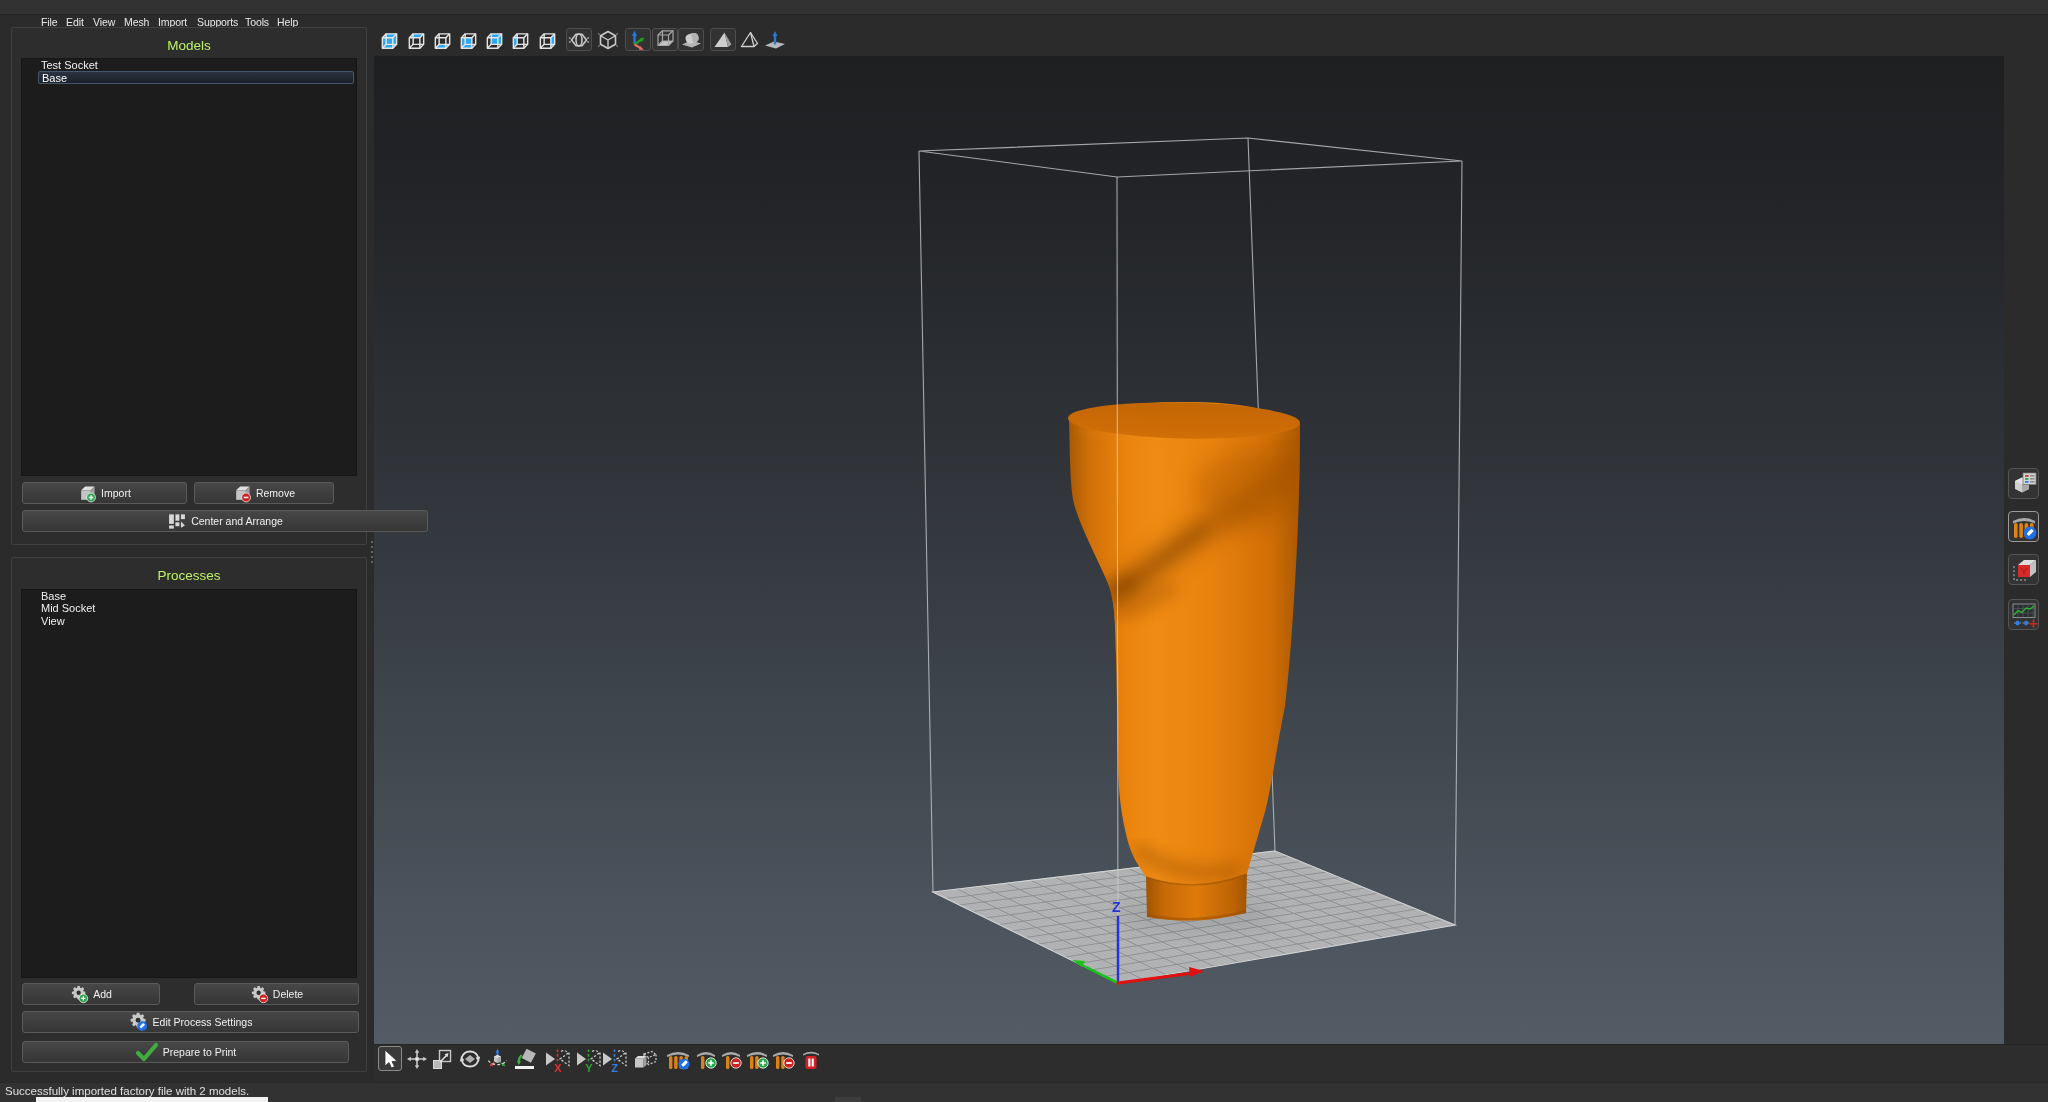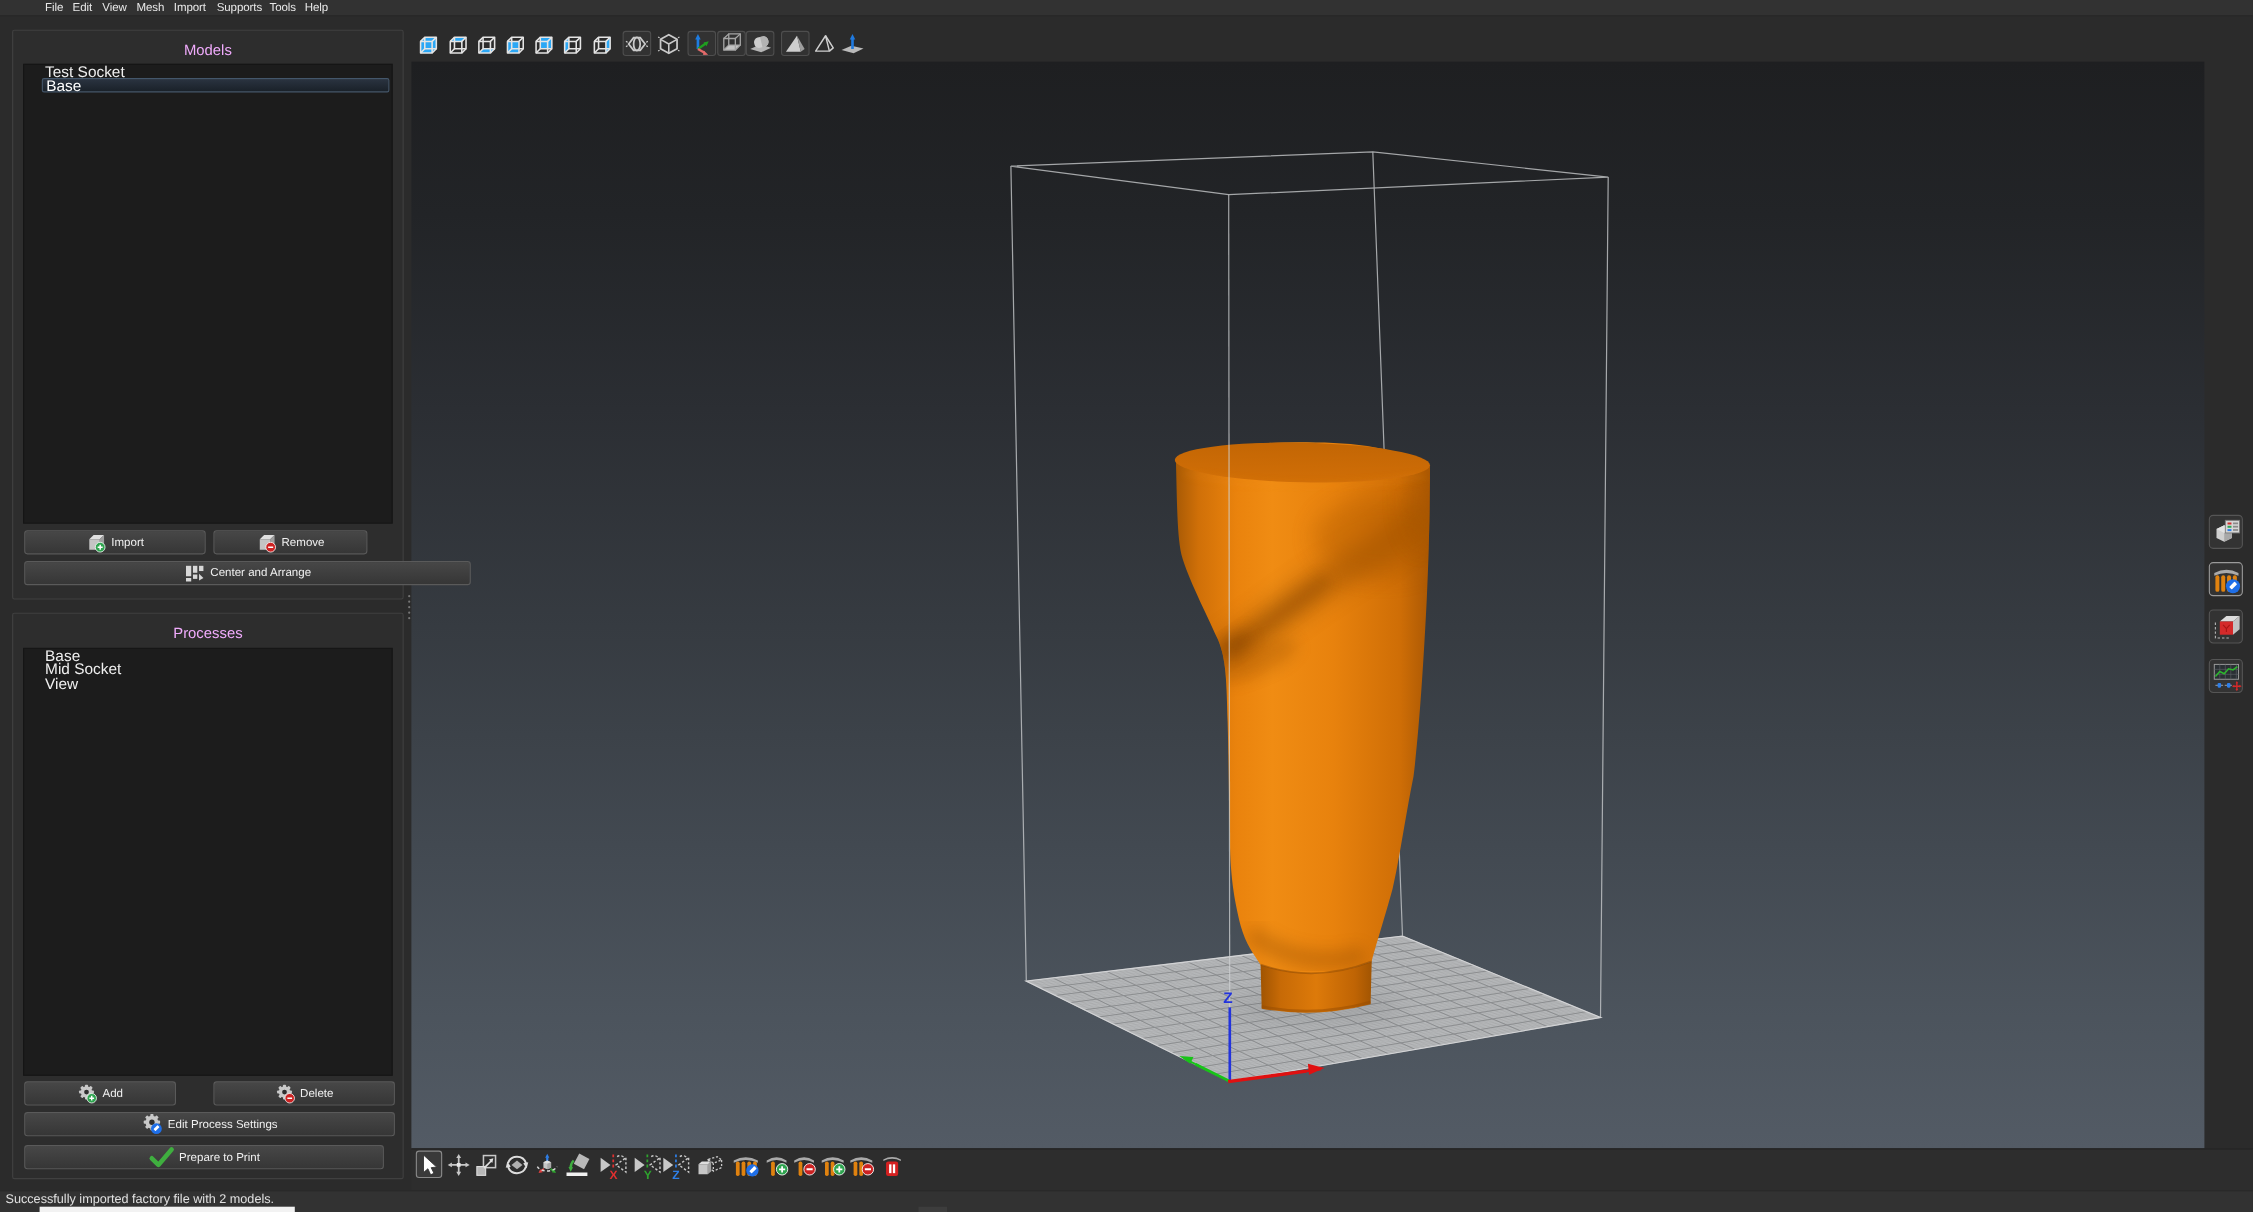--- a/index.html
+++ b/index.html
@@ -1,21 +1,21 @@
 <!DOCTYPE html>
 <html><head><meta charset="utf-8"><style>
 * { margin:0; padding:0; box-sizing:border-box; }
 html,body { width:2048px; height:1102px; overflow:hidden; background:#2b2b2b;
   font-family:"Liberation Sans", sans-serif; }
 #menubar { position:absolute; left:0; top:0; width:2048px; height:15px; background:#323232;
   border-bottom:1px solid #242424; color:#e8e8e8; font-size:10.5px; letter-spacing:-0.1px; }
-#menubar span { position:absolute; top:1px;padding-left:32px; }
+#menubar span { position:absolute; top:16px;padding-left:32px; }
 .groupbox { position:absolute; background:#2d2d2d; border:1px solid #404040; border-radius:2px; }
-.gtitle { text-align:center; color:#f0abfc; font-size:13.5px; }
-.list { position:absolute; left:9px; right:9px; background:#1c1c1c; border:1px solid #161616; color:#f0f0f0; font-size:14px; }
+.gtitle { text-align:center; color:#bef264; font-size:13.5px; }
+.list { position:absolute; left:9px; right:9px; background:#1c1c1c; border:1px solid #161616; color:#f0f0f0; font-size:11px; }
 .lrow { height:12.4px; line-height:12.4px; margin-left:16px; padding-left:3px; }
 .lsel { background:linear-gradient(#2a3340,#1a2129); border:1px solid #44576b; border-radius:2px; color:#fff;
   height:13px; line-height:12px; margin-right:2px; }
 .btn { position:absolute; display:flex; align-items:center; justify-content:center; gap:4px;
   background:linear-gradient(#474747,#363636); border:1px solid #5a5a5a; border-radius:3px;
   color:#f0f0f0; font-size:10.5px; }
 .btn svg { flex:0 0 auto; }
 #viewport { position:absolute; left:374px; top:56px; width:1630px; height:988px;
   background:linear-gradient(#1e1f21 0%, #222427 14%, #2b2e33 32%, #363b41 52%, #424951 72%, #4c545d 88%, #535b65 100%); }
 .tbtn { position:absolute; border:1px solid; border-radius:3px; display:flex; align-items:center; justify-content:center; }

